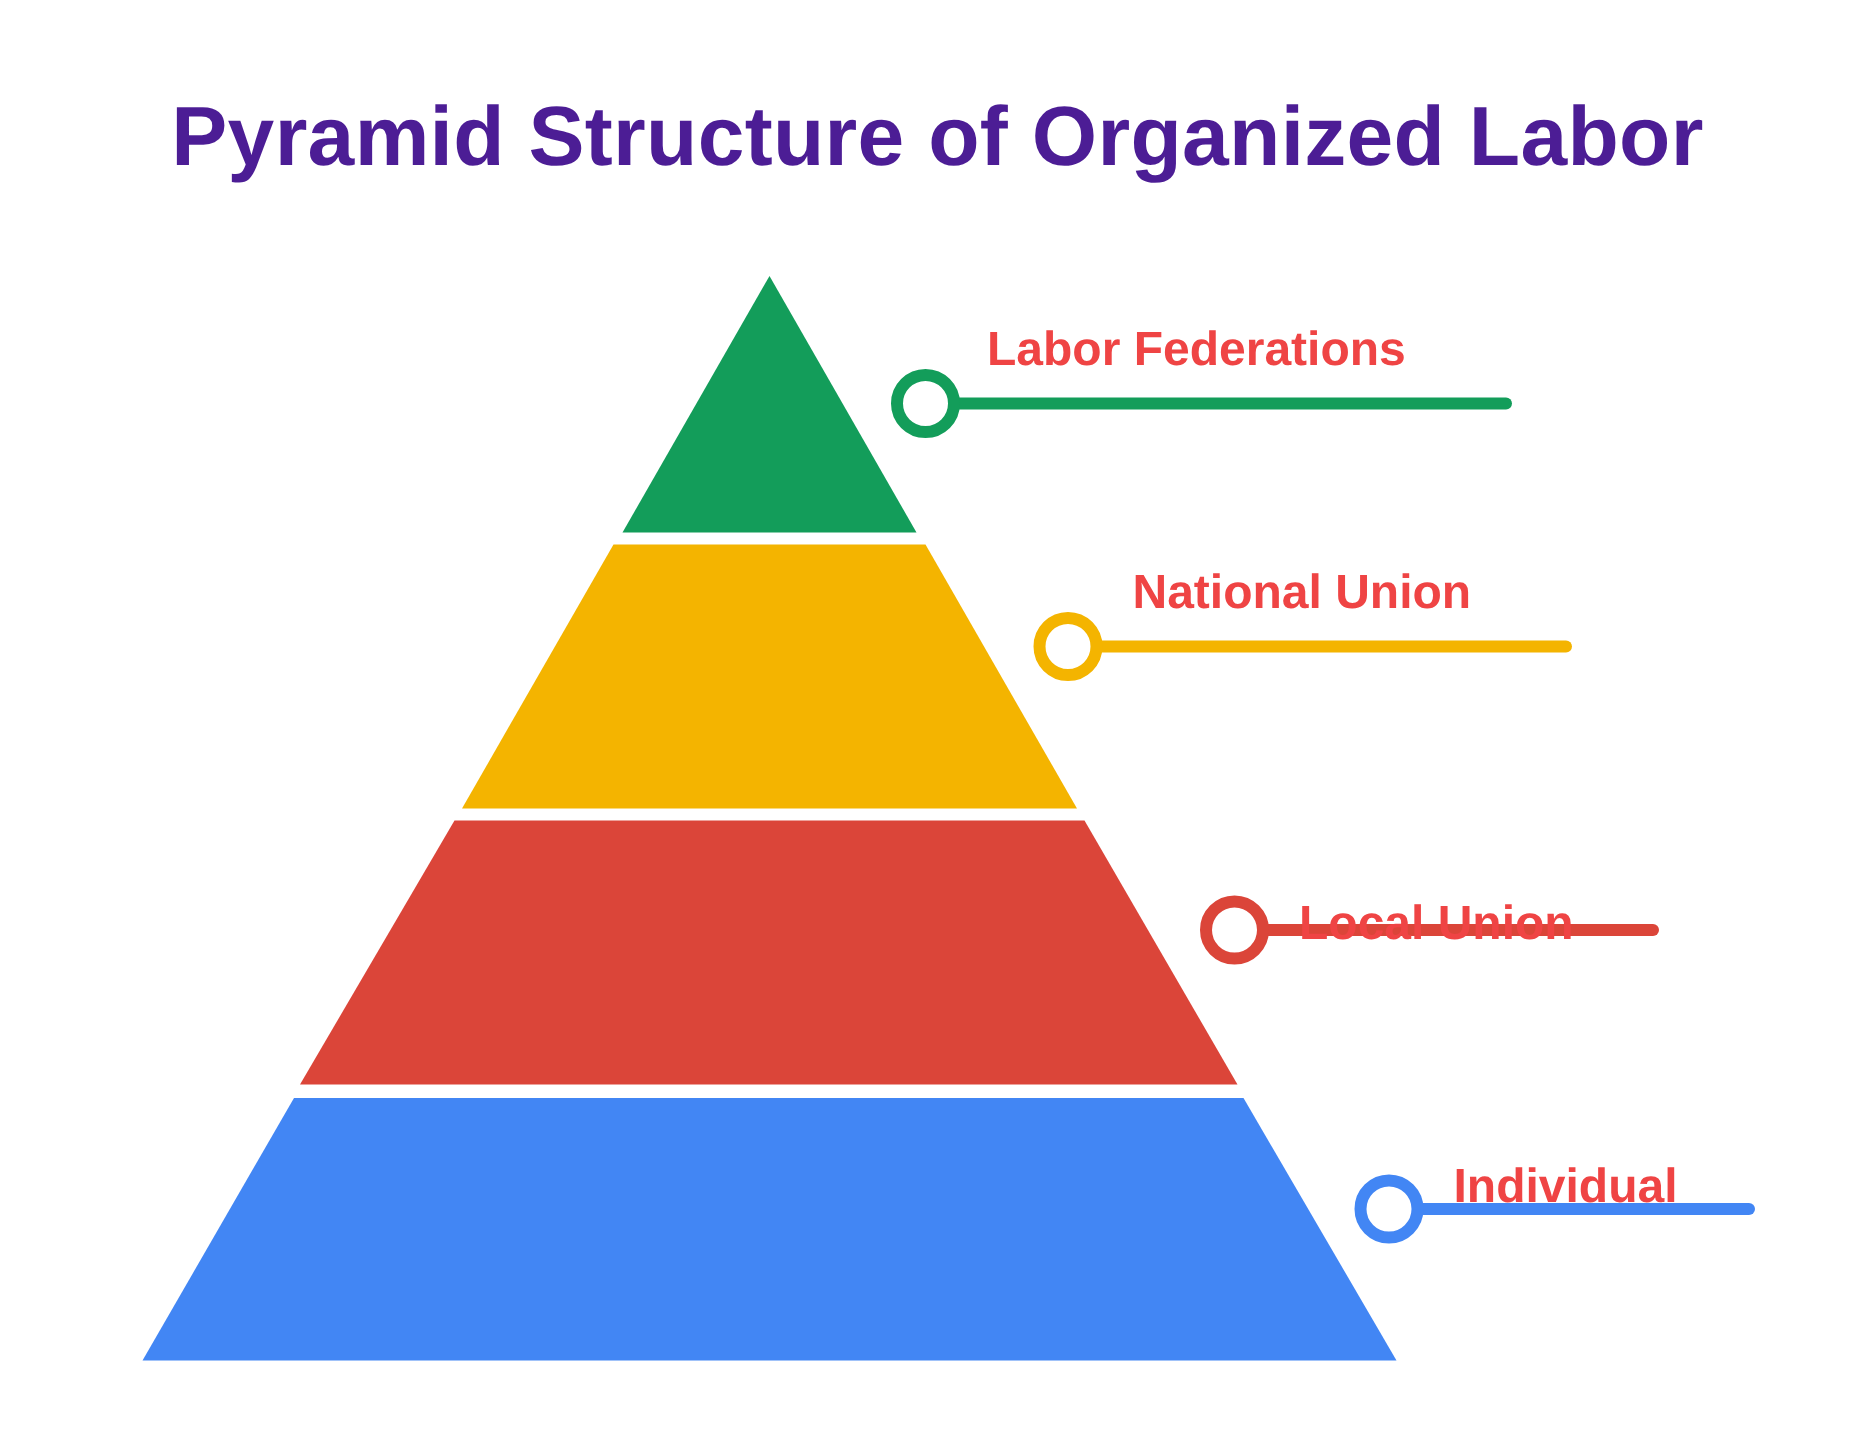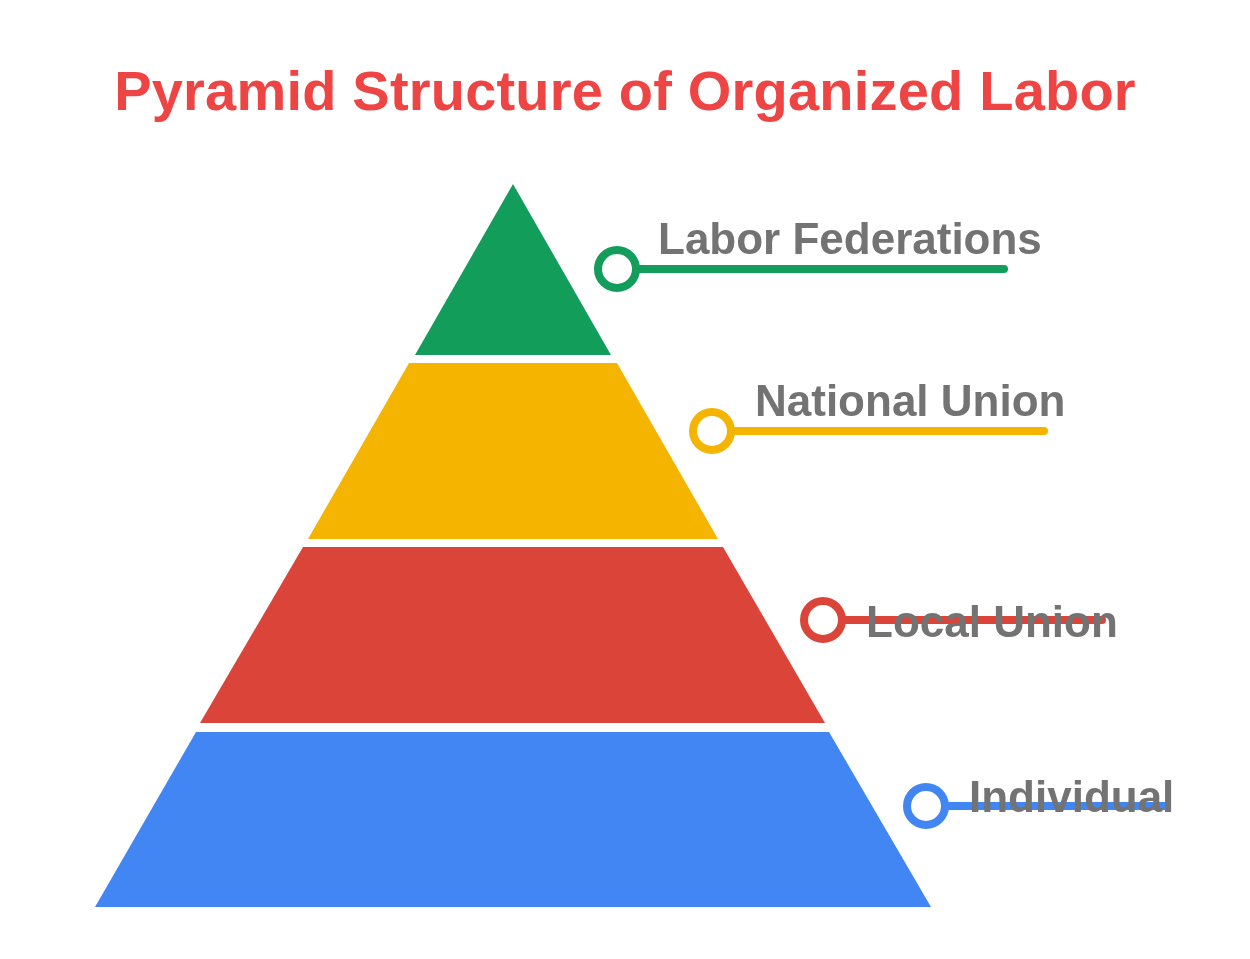--- a/index.html
+++ b/index.html
@@ -15,33 +15,33 @@
       font-family: "Liberation Sans", "DejaVu Sans", sans-serif;
     }
     .title {
       position: absolute;
       left: 0;
       top: 58px;
       width: 1250px;
       text-align: center;
       font-size: 56px;
       font-weight: 700;
-      color: #ef4444;
+      color: #4c1d95;
       letter-spacing: 0.2px;
     }
     svg.diagram {
       position: absolute;
       left: 0;
       top: 0;
     }
     .label {
       position: absolute;
-      font-size: 44px;
+      font-size: 32px;
       font-weight: 700;
-      color: #737373;
+      color: #ef4444;
       white-space: nowrap;
     }
   </style>
 </head>
 <body>
 
 <div class="title">Pyramid Structure of Organized Labor</div>
 
 <svg class="diagram" width="1250" height="959" viewBox="0 0 1250 959">
 

